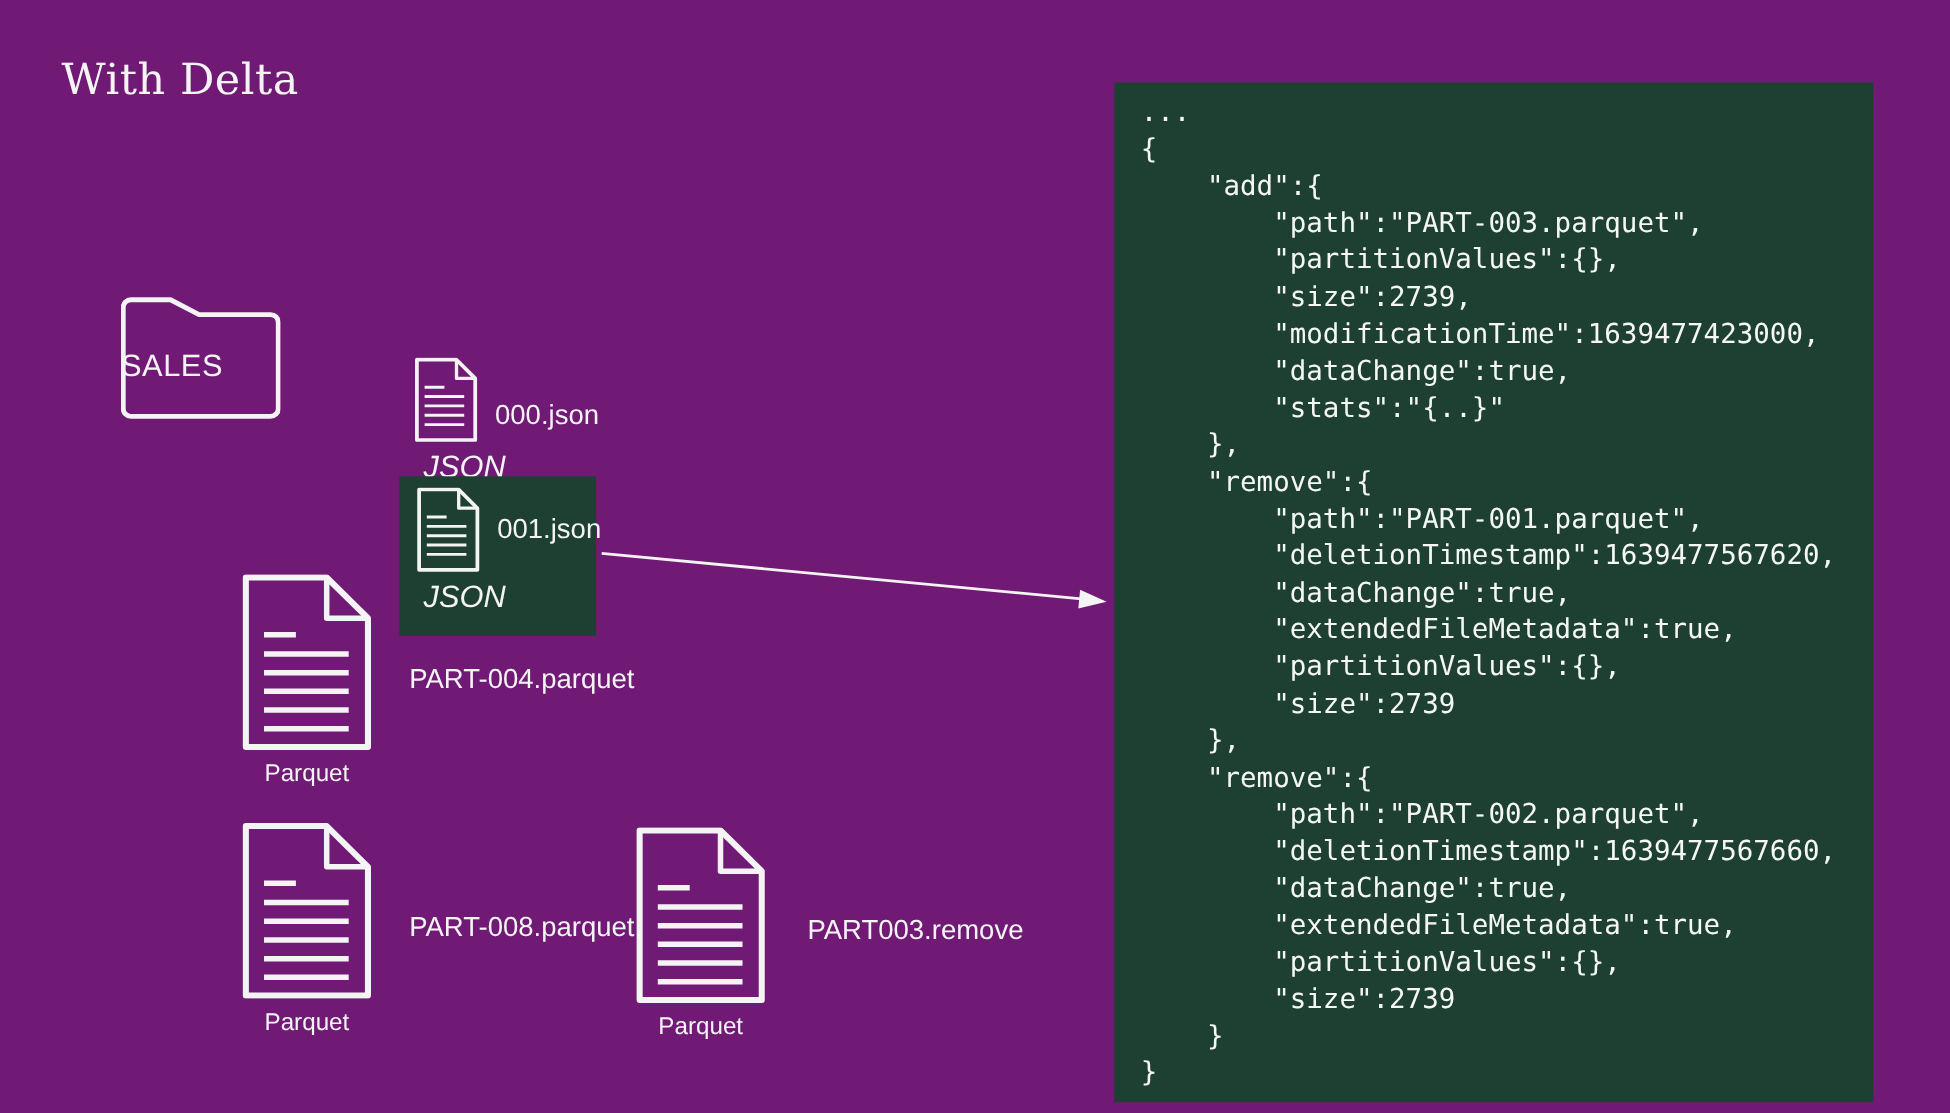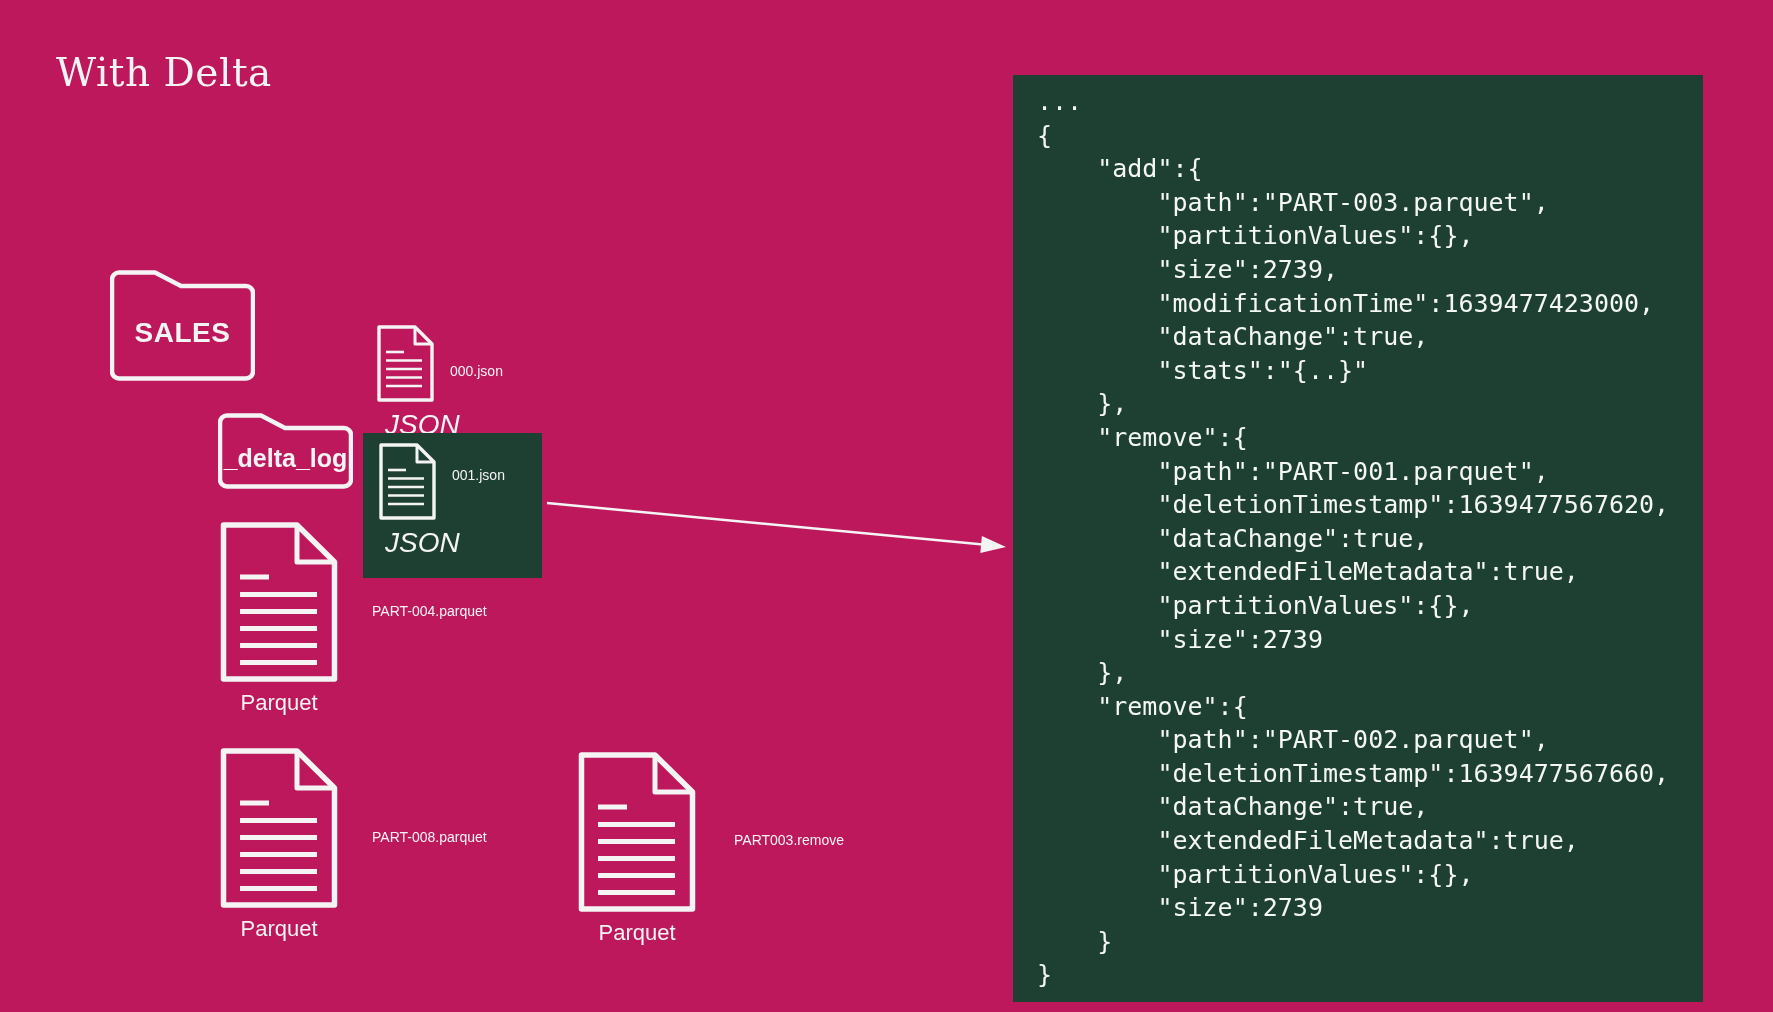--- a/index.html
+++ b/index.html
@@ -4,57 +4,56 @@
 <style>
   html, body {
     margin: 0;
     padding: 0;
     background: #282828;
   }
   .canvas {
     position: relative;
     width: 1773px;
     height: 1012px;
-    background: #be185d;
+    background: #701a75;
     overflow: hidden;
     font-family: "Liberation Sans", sans-serif;
     color: #ffffff;
   }
   .abs { position: absolute; }
 
   .page-title {
     left: 56px;
     top: 50px;
     font-family: "DejaVu Serif", "Liberation Serif", serif;
     font-size: 39px;
     font-weight: 500;
     letter-spacing: 0.5px;
     color: #f4f4f4;
     margin: 0;
   }
 
   .folder {
     display: flex;
     align-items: center;
-    justify-content: center;
-    font-weight: bold;
+    justify-content: flex-start;
   }
   .folder svg { position: absolute; left: 0; top: 0; }
   .folder .folder-label {
     position: relative;
     margin-top: 14px;
     color: #f4f4f4;
   }
   .folder-sales { left: 110px; top: 270px; width: 145px; height: 111px; }
   .folder-sales .folder-label { font-size: 28px; letter-spacing: 0.5px; }
   .folder-delta { left: 218px; top: 413px; width: 135px; height: 76px; }
   .folder-delta .folder-label { font-size: 25px; }
 
   .file-name {
-    font-size: 14px;
+    font-size: 25px;
     color: #f4f4f4;
     white-space: nowrap;
   }
   .file-badge {
     font-size: 28px;
     color: #f4f4f4;
     white-space: nowrap;
     font-style: italic;
   }
 
@@ -105,26 +104,20 @@
 
   <h1 class="abs page-title">With Delta</h1>
 
   <div class="abs folder folder-sales">
     <svg width="145" height="111" viewBox="0 0 145 111">
       <path d="M9 2.5 H45 L71 16 H136 a7 7 0 0 1 7 7 V101.5 a7 7 0 0 1 -7 7 H9 a7 7 0 0 1 -7 -7 V9.5 a7 7 0 0 1 7 -7 Z" fill="none" stroke="#f4f4f4" stroke-width="4.5" stroke-linejoin="round"></path>
     </svg>
     <span class="folder-label">SALES</span>
   </div>
 
-  <div class="abs folder folder-delta">
-    <svg width="135" height="76" viewBox="0 0 135 76">
-      <path d="M9 2.5 H43 L67 15 H126 a7 7 0 0 1 7 7 V66.5 a7 7 0 0 1 -7 7 H9 a7 7 0 0 1 -7 -7 V9.5 a7 7 0 0 1 7 -7 Z" fill="none" stroke="#f4f4f4" stroke-width="4.5" stroke-linejoin="round"></path>
-    </svg>
-    <span class="folder-label">_delta_log</span>
-  </div>
 
   <svg class="abs" style="left:376px; top:325px;" width="59" height="77" viewBox="0 0 59 77">
     <path d="M3 2 H39 L56 19 V75 H3 Z" fill="none" stroke="#f4f4f4" stroke-width="3.4" stroke-linejoin="round"></path>
     <path d="M39 2 V19 H56" fill="none" stroke="#f4f4f4" stroke-width="3" stroke-linejoin="round"></path>
     <path d="M10 27 H28" stroke="#f4f4f4" stroke-width="2.6"></path>
     <path d="M10 35.5 H46" stroke="#f4f4f4" stroke-width="2.6"></path>
     <path d="M10 44 H46" stroke="#f4f4f4" stroke-width="2.6"></path>
     <path d="M10 52.5 H46" stroke="#f4f4f4" stroke-width="2.6"></path>
     <path d="M10 61 H46" stroke="#f4f4f4" stroke-width="2.6"></path>
   </svg>

